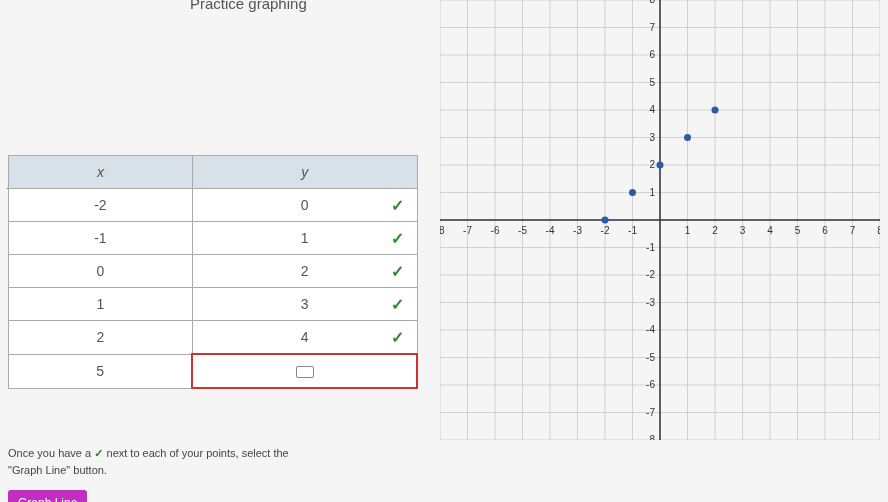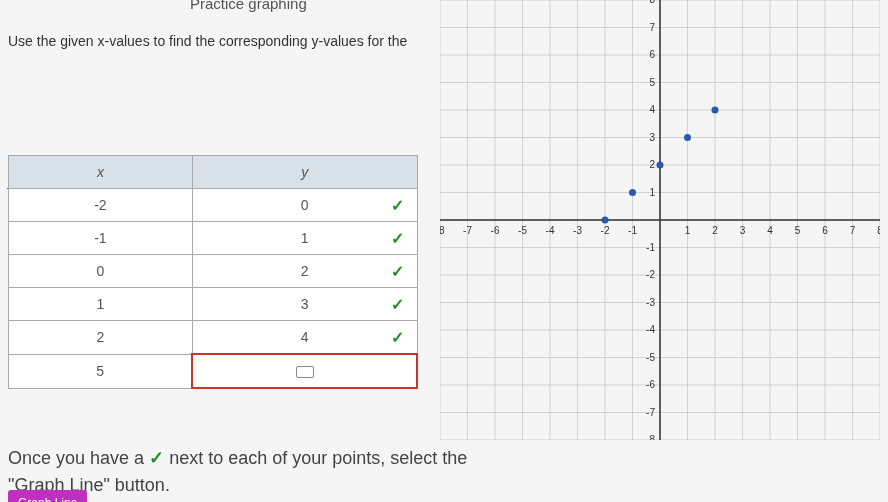--- a/index.html
+++ b/index.html
@@ -78,21 +78,21 @@
       height: 12px;
       border: 1px solid #888;
       border-radius: 2px;
       position: relative;
       vertical-align: middle;
     }
     .footer-text {
       position: absolute;
       top: 445px;
       left: 8px;
-      font-size: 18px;
+      font-size: 11px;
       color: #444;
       line-height: 1.5;
     }
     .footer-text .inline-check { color: #2a8a2a; font-weight: bold; }
     .graph-button {
       position: absolute;
       top: 490px;
       left: 8px;
       background: #c030c0;
       color: #fff;
@@ -109,21 +109,21 @@
       height: 440px;
     }
     svg { display: block; }
   </style>
 </head>
 <body>
 
 <div class="header-partial">Practice graphing</div>
 
 <div class="instructions">
-  <span>Use the given x-values to find the corresponding y-values for the</span><br>
+  <br>
 </div>
 
 <div class="equation">y = x + 2</div>
 
 <table class="xy-table">
   <thead>
     <tr>
       <th>x</th>
       <th>y</th>
     </tr>

